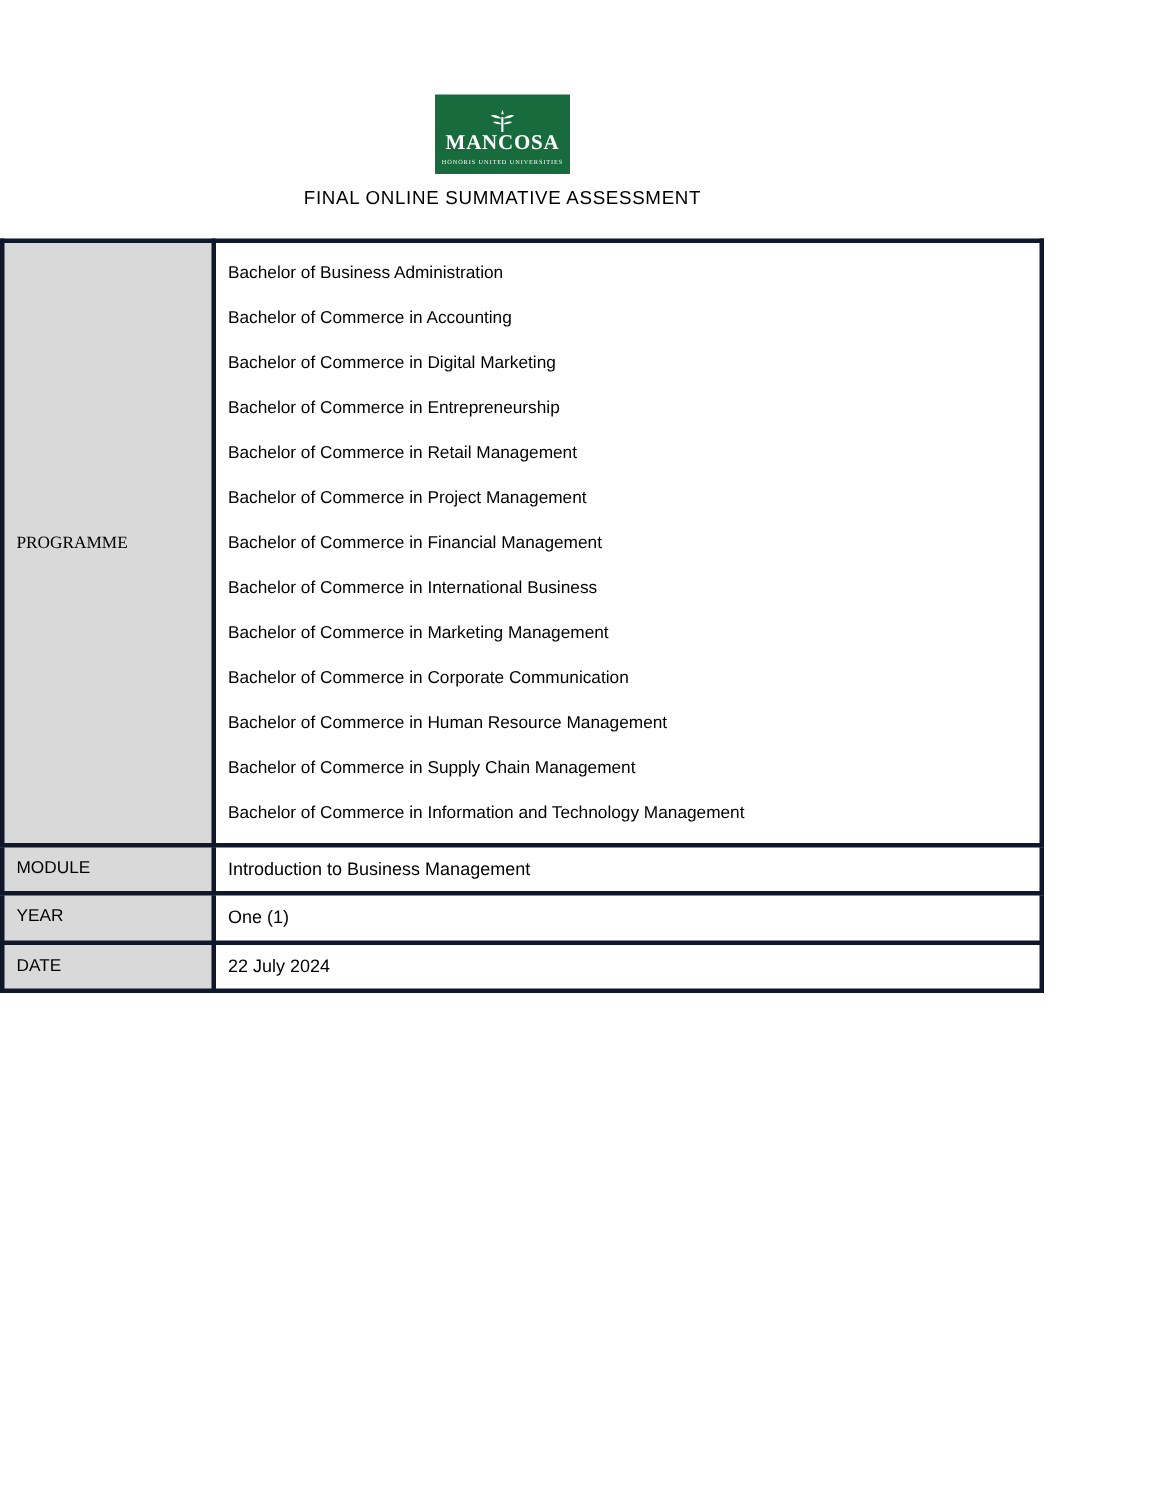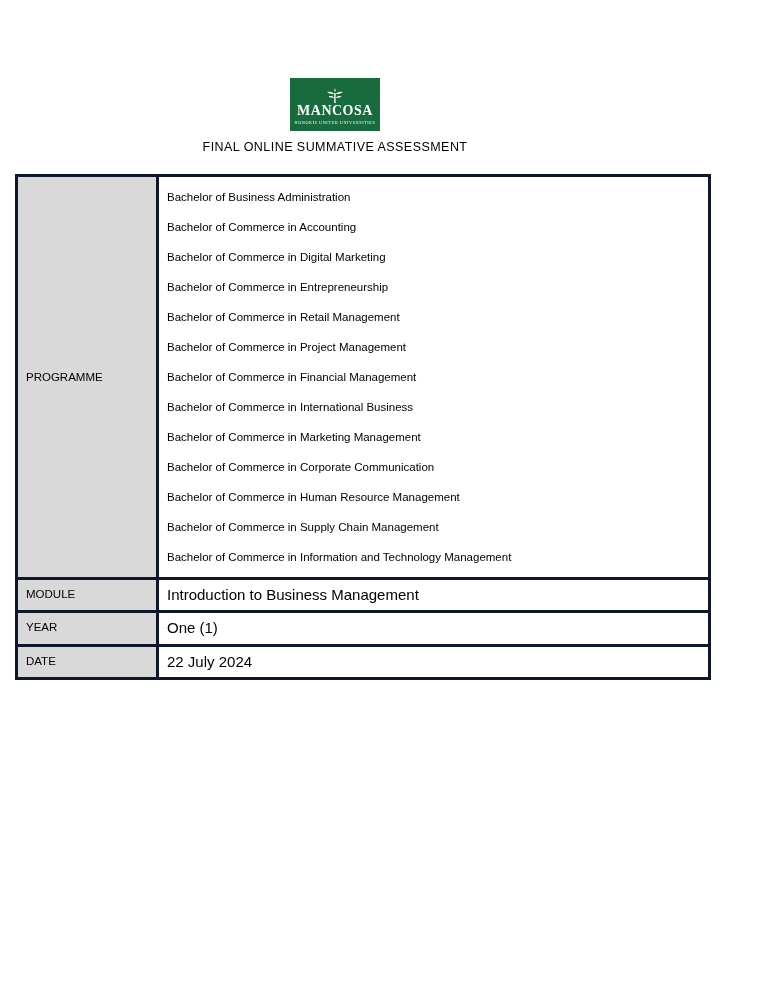--- a/index.html
+++ b/index.html
@@ -12,21 +12,21 @@
     height: 994px;
     font-family: "Liberation Sans", sans-serif;
     color: #000000;
     position: relative;
     overflow: hidden;
   }
   .page {
     width: 670px;
     height: 994px;
     box-sizing: border-box;
-    padding: 15px;
+    padding: 0;
   }
   .logo-wrap {
     display: flex;
     justify-content: center;
     align-items: center;
     padding-top: 63px;
   }
   .logo {
     width: 90px;
     height: 53px;
@@ -81,38 +81,39 @@
   }
   td.label {
     width: 122px;
     background: #d9d9d9;
     font-size: 11.5px;
     color: #000;
   }
   td.label.programme {
     vertical-align: middle;
     padding-left: 8px;
+    font-family: Liberation Serif, serif;
   }
   td.value {
     background: #ffffff;
   }
   .prog-list {
     margin: 0;
     padding: 0;
     list-style: none;
   }
   .prog-list li {
     font-size: 11.5px;
     line-height: 14px;
     padding: 8px 0 8px 0;
   }
   .prog-list li:first-child { padding-top: 6px; }
   .prog-list li:last-child { padding-bottom: 6px; }
   .row-val {
-    font-size: 15px;
+    font-size: 12px;
     line-height: 15px;
   }
   .label-txt {
     display: block;
     font-size: 11.5px;
     line-height: 15px;
   }
 </style>
 </head>
 <body>

